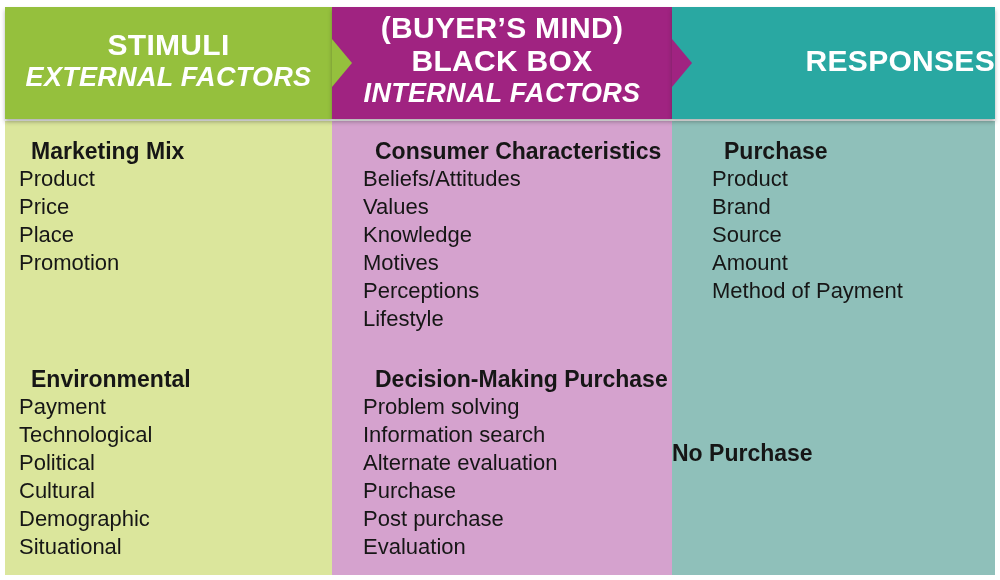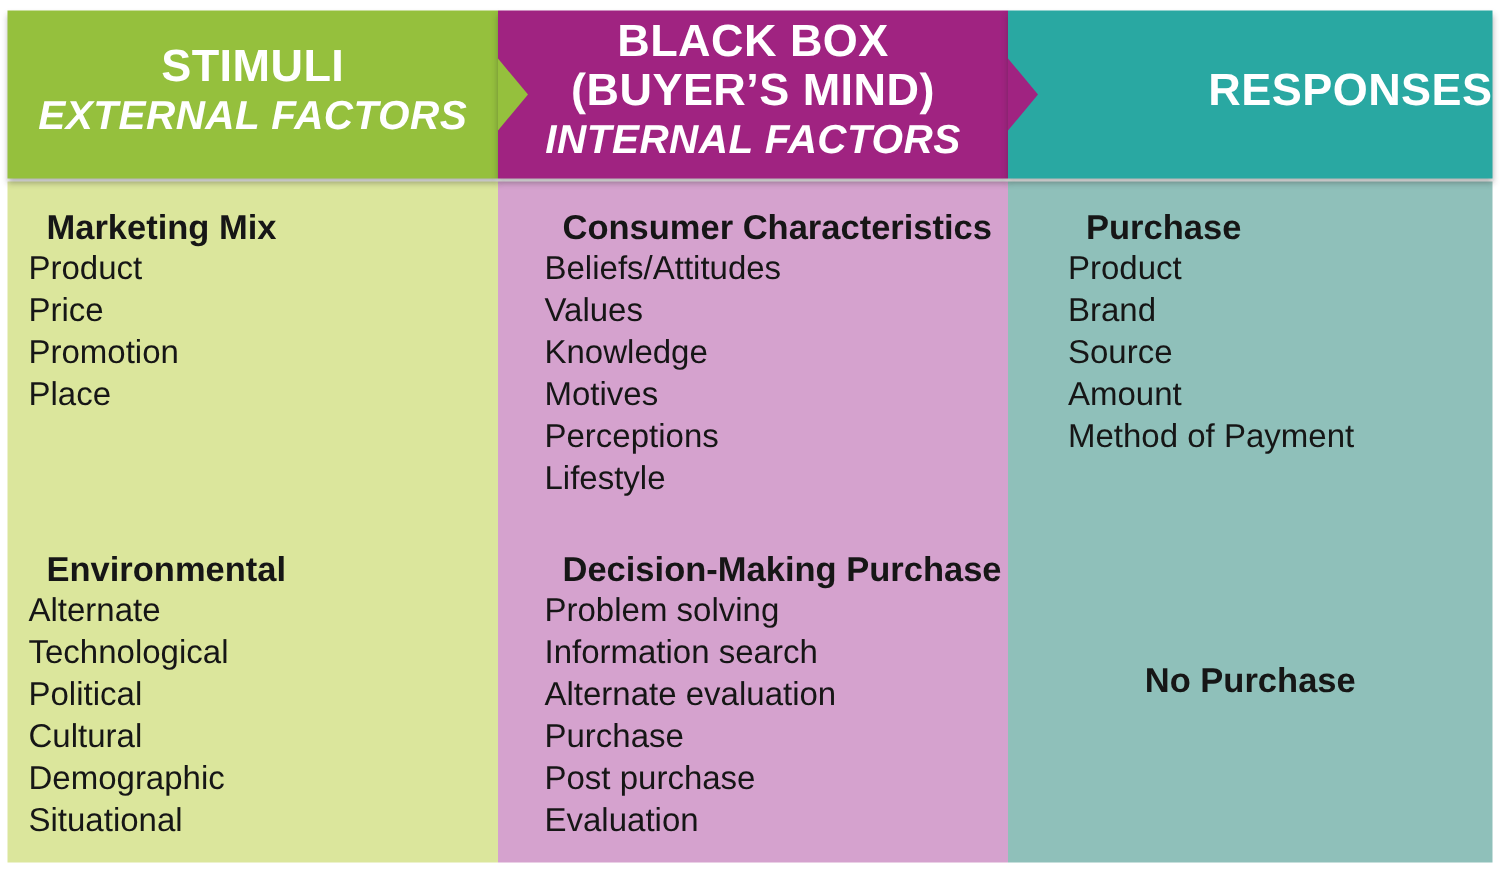--- a/index.html
+++ b/index.html
@@ -24,21 +24,21 @@
   .body{position:absolute;left:0;right:0;top:114px;bottom:0;color:#161616;}
   .section{position:absolute;left:0;right:0;}
   .sec-top{top:16px;}
   .sec-bottom{top:244px;}
   .col-0 .section{padding-left:14px;}
   .col-1 .section{padding-left:31px;}
   .col-2 .section{padding-left:40px;}
   .sec-title{font-size:23px;line-height:28px;font-weight:700;margin-left:12px;}
   .item{font-size:22px;line-height:28px;}
   .no-purchase{
-    position:absolute;top:318px;left:0;right:0;text-align:center;
+    position:absolute;top:318px;left:0;right:0;text-align:left;
     font-size:23px;line-height:28px;font-weight:700;
   }
   .arrow{
     position:absolute;top:32px;width:0;height:0;z-index:3;
     border-top:24px solid transparent;border-bottom:24px solid transparent;
     border-left:20px solid #000;
   }
   .arrow-0{left:327px;}
   .arrow-1{left:667px;}
 </style>
@@ -51,39 +51,39 @@
     <div class="col col-0">
       <div class="header" style="background: rgb(149, 192, 61);">
         <div class="header-line">STIMULI</div>
         <div class="header-line sub">EXTERNAL FACTORS</div>
       </div>
       <div class="body" style="background: rgb(219, 230, 156);">
         <div class="section sec-top">
           <div class="sec-title">Marketing Mix</div>
           <div class="item">Product</div>
           <div class="item">Price</div>
+          <div class="item">Place</div>
           <div class="item">Promotion</div>
-          <div class="item">Place</div>
         </div>
         <div class="section sec-bottom">
           <div class="sec-title">Environmental</div>
-          <div class="item">Alternate</div>
+          <div class="item">Payment</div>
           <div class="item">Technological</div>
           <div class="item">Political</div>
           <div class="item">Cultural</div>
           <div class="item">Demographic</div>
           <div class="item">Situational</div>
         </div>
       </div>
     </div>
 
     <div class="col col-1">
       <div class="header" style="background: rgb(160, 35, 129);">
+        <div class="header-line">(BUYER’S MIND)</div>
         <div class="header-line">BLACK BOX</div>
-        <div class="header-line">(BUYER’S MIND)</div>
         <div class="header-line sub">INTERNAL FACTORS</div>
       </div>
       <div class="body" style="background: rgb(213, 162, 206);">
         <div class="section sec-top">
           <div class="sec-title">Consumer Characteristics</div>
           <div class="item">Beliefs/Attitudes</div>
           <div class="item">Values</div>
           <div class="item">Knowledge</div>
           <div class="item">Motives</div>
           <div class="item">Perceptions</div>

